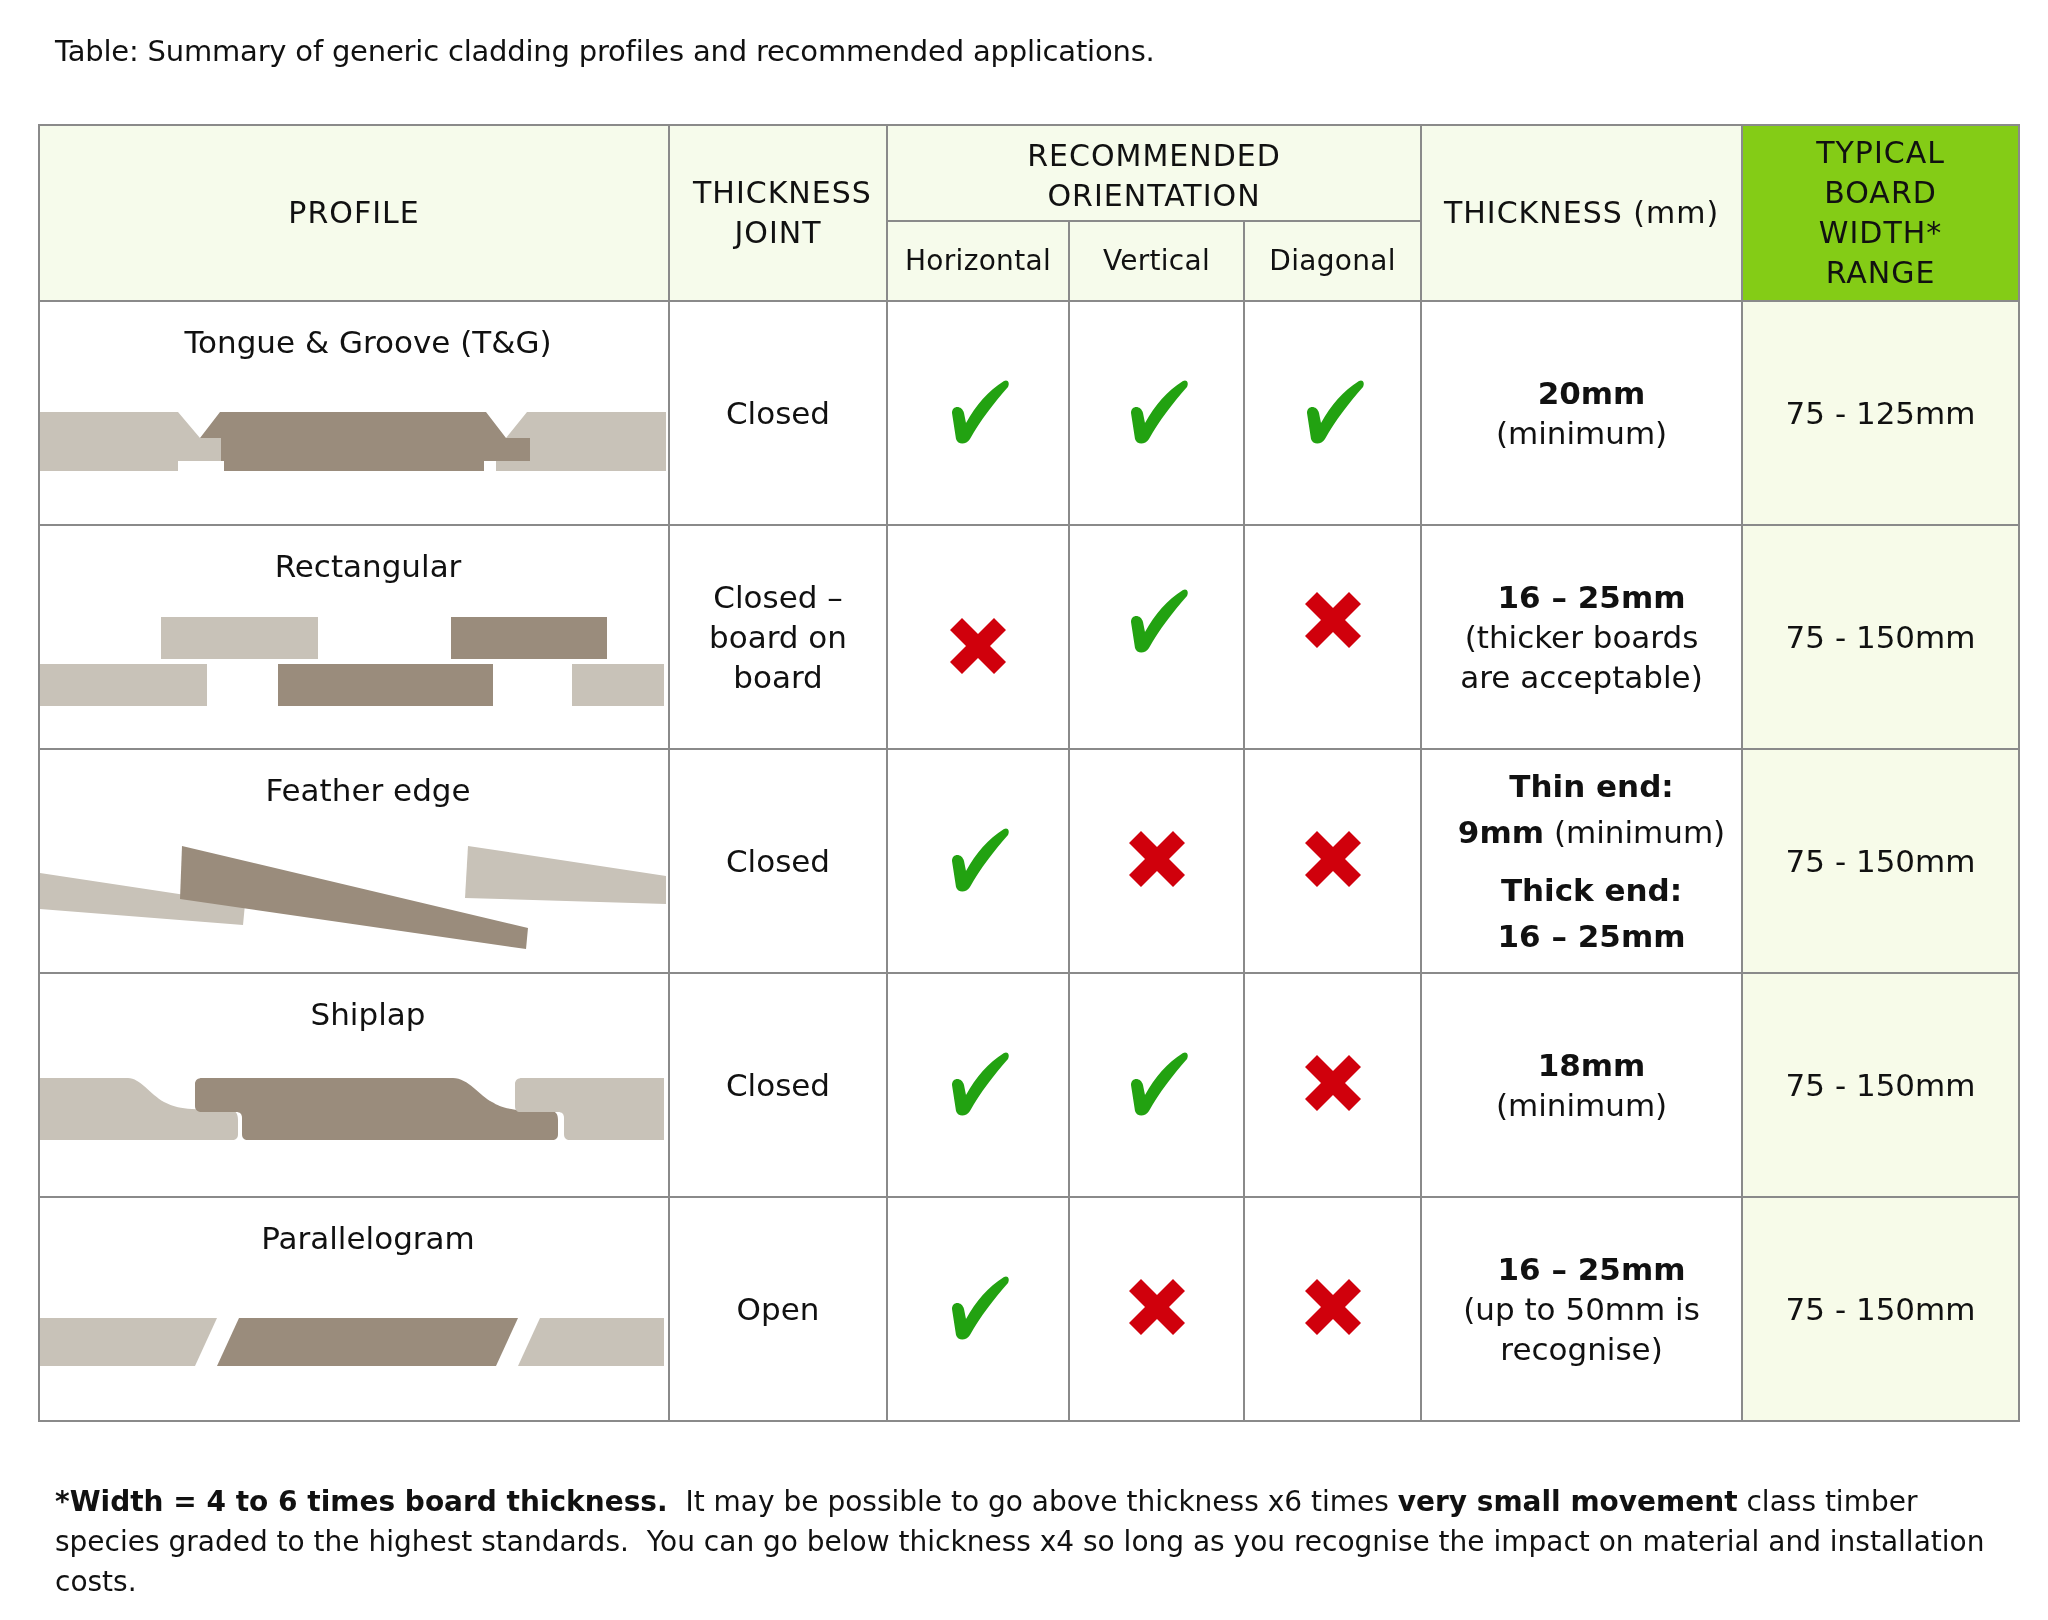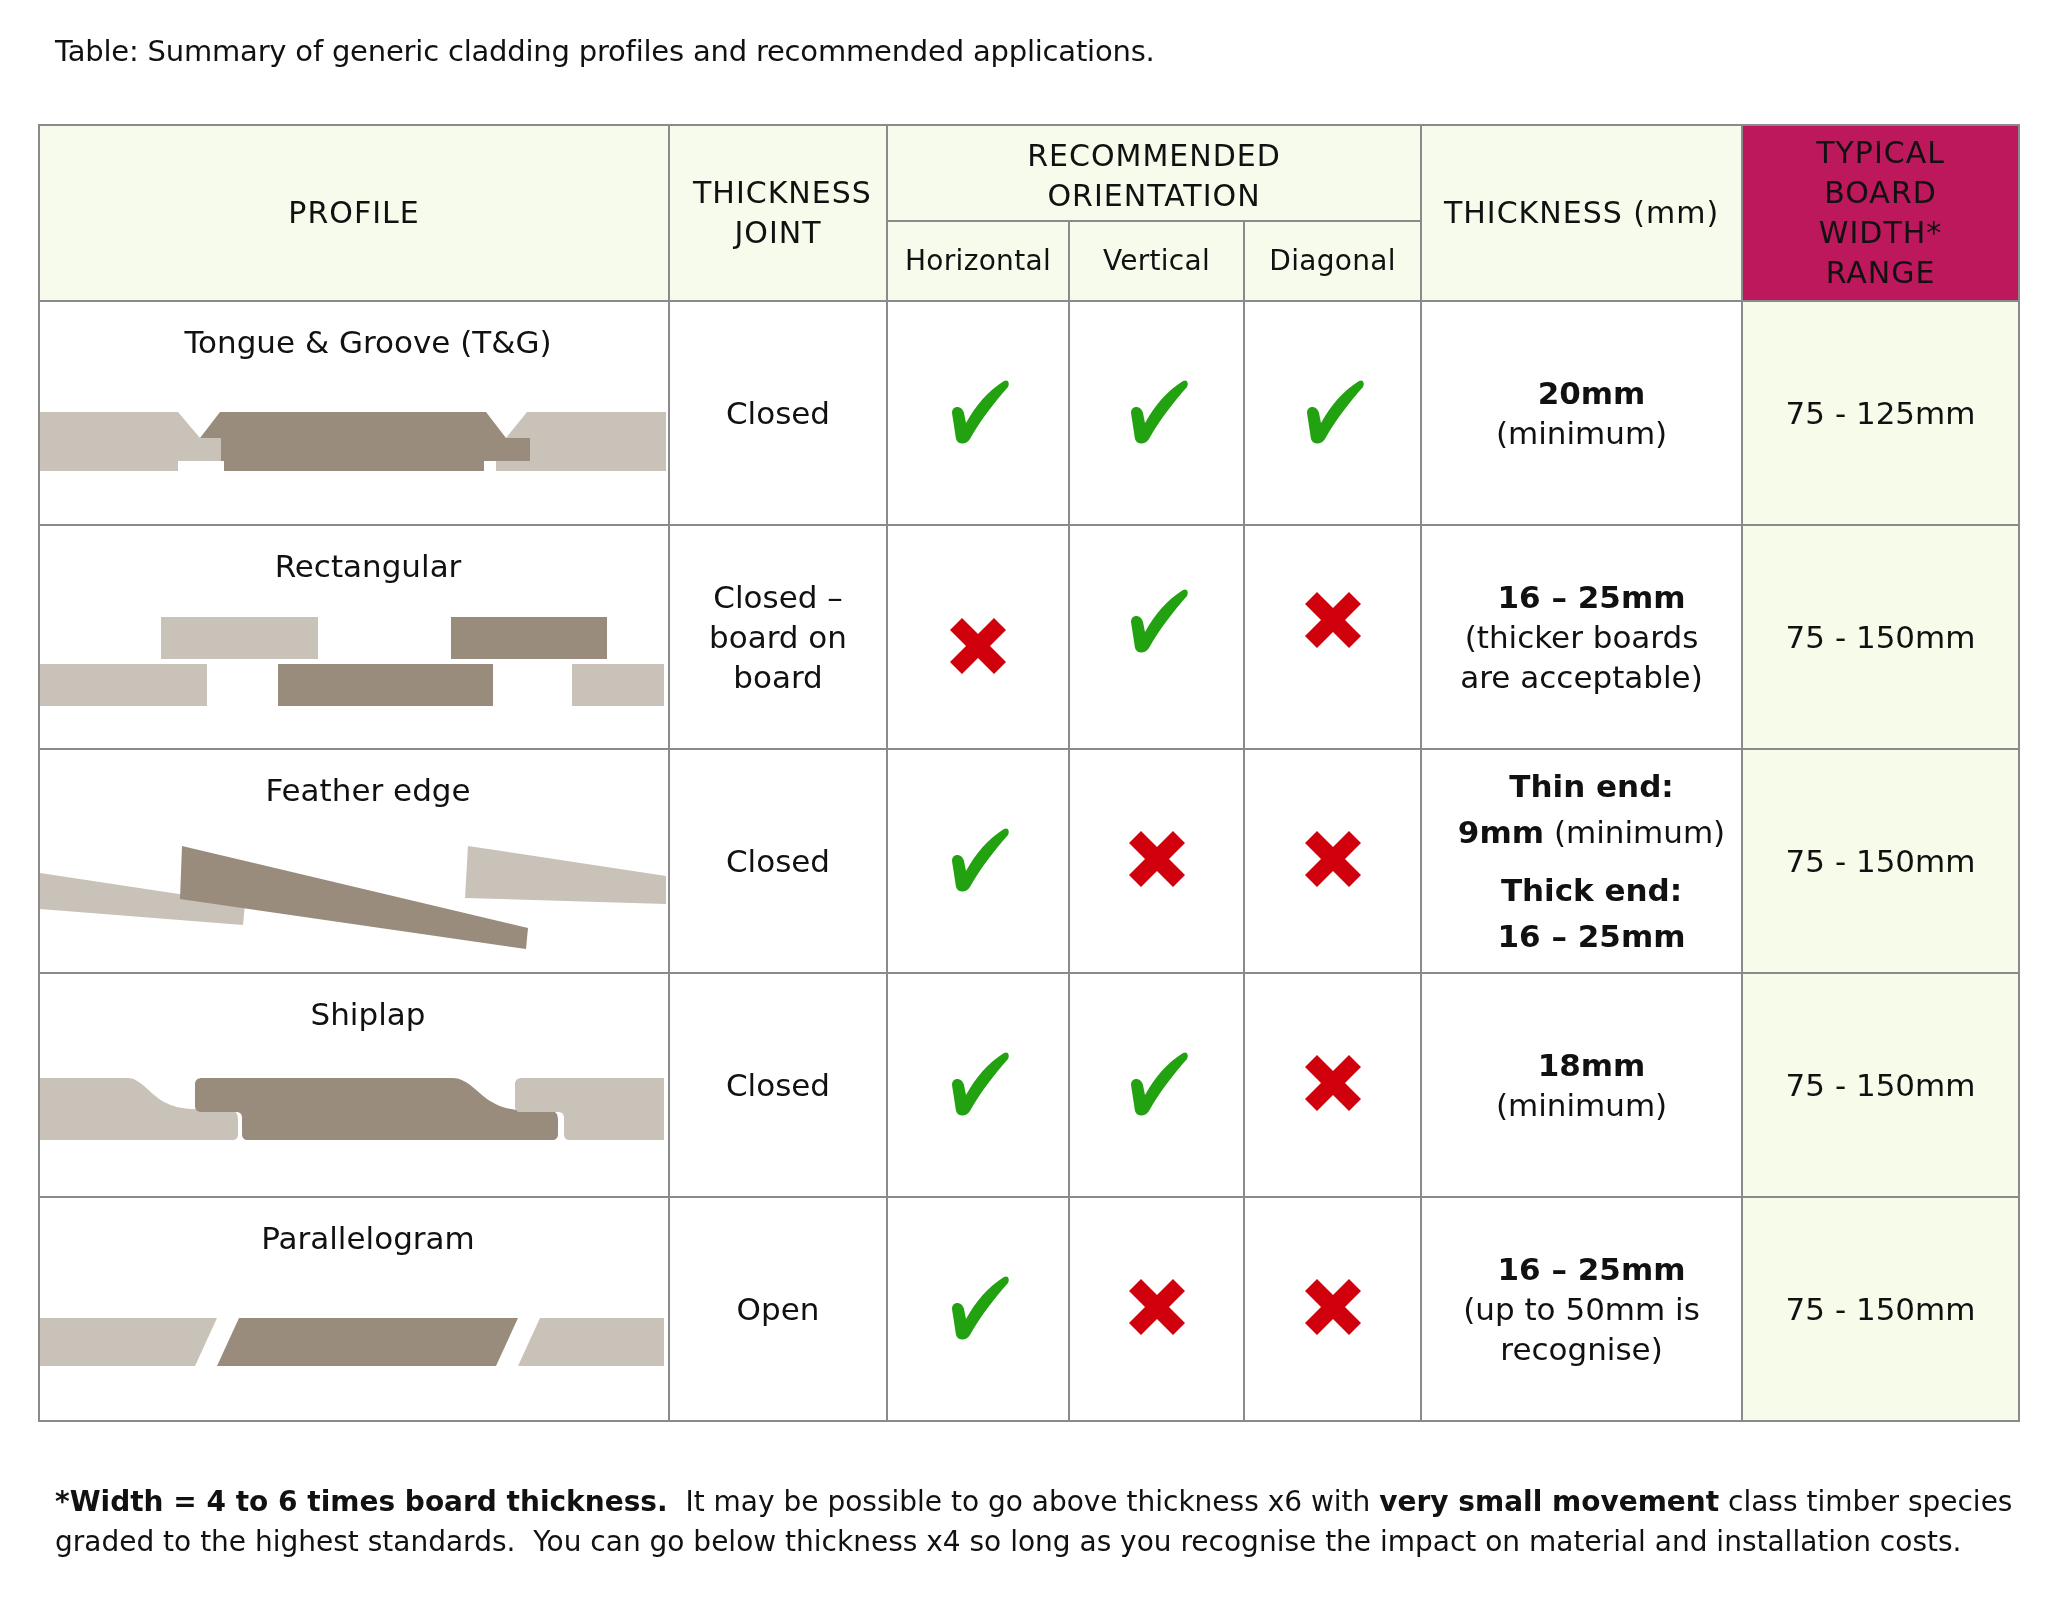--- a/index.html
+++ b/index.html
@@ -5,21 +5,21 @@
   html, body { margin: 0; padding: 0; background: #ffffff; }
   body { width: 2048px; height: 1620px; position: relative; overflow: hidden;
          font-family: "DejaVu Sans", "Liberation Sans", sans-serif; color: #111; }
   .caption { position: absolute; left: 55px; top: 34px; font-size: 29px; letter-spacing: -0.2px; }
   table.clad { position: absolute; left: 38px; top: 124px; border-collapse: collapse;
                table-layout: fixed; width: 1980px; }
   table.clad td, table.clad th { border: 2px solid #8a8a8a; padding: 0; text-align: center;
                vertical-align: middle; font-weight: normal; }
   th { background: #f6fbeb; font-size: 30px; letter-spacing: 1px; line-height: 40px; }
   th.sub { font-size: 28px; letter-spacing: 0.3px; }
-  th.typical { background: #be185d; }
+  th.typical { background: #84cc16; }
   td.typical { background: #f7fbe9; }
   tr.head-top th { height: 94px; margin-top: 28px; }
   tr.head-sub th { height: 78px; }
   tr.row td { height: 222px; }
   td.profile { position: relative; }
   .profile-name { position: absolute; top: 22px; left: 0; right: 0; font-size: 31px; padding-left: 28px; }
   .profile-svg { position: absolute; left: 0; top: 0; width: 626px; height: 222px; }
   .joint, .thick, .width { font-size: 31px; line-height: 40px; }
   .width { font-weight: bold; margin-top: 11px; }
   .thick .main { font-weight: bold; padding-left: 20px; }
@@ -194,13 +194,13 @@
           </svg></td>
     <td class="thick">
       <div class="main">16 – 25mm</div>
       <div class="note" style="width:250px;margin:0 auto">(up to 50mm is recognise)</div>
     </td>
     <td class="width typical">75 - 150mm</td>
   </tr>
 </tbody>
   </table>
 
-<div class="foot"><b>*Width = 4 to 6 times board thickness.</b><span style="white-space:pre-wrap">  It may be possible to go above thickness x6 with </span><b>very small movement</b><span style="white-space:pre-wrap"> class timber species graded to the highest standards.  You can go below thickness x4 so long as you recognise the impact on material and installation costs.</span></div>
+<div class="foot"><b>*Width = 4 to 6 times board thickness.</b><span style="white-space:pre-wrap">  It may be possible to go above thickness x6 times </span><b>very small movement</b><span style="white-space:pre-wrap"> class timber species graded to the highest standards.  You can go below thickness x4 so long as you recognise the impact on material and installation costs.</span></div>
 
 </body></html>

